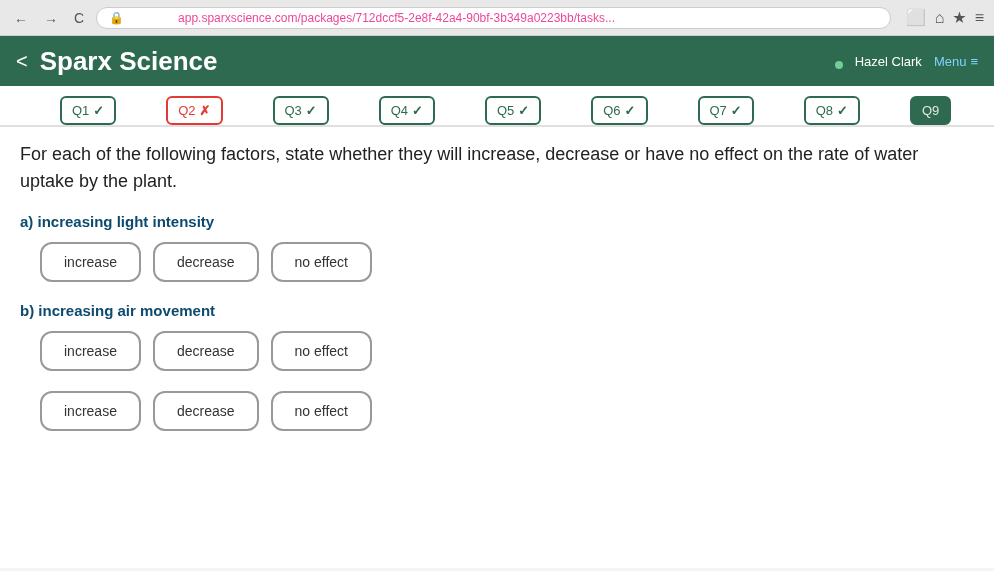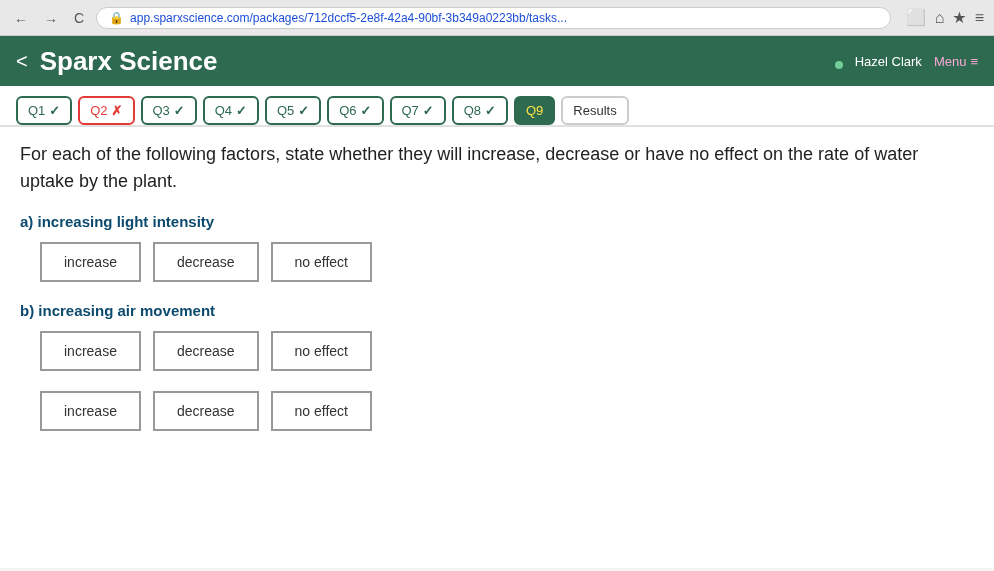--- a/index.html
+++ b/index.html
@@ -28,21 +28,21 @@
       background: white;
       border: 1px solid #ccc;
       border-radius: 12px;
       padding: 3px 12px;
       font-size: 12px;
       color: #333;
       display: flex;
       align-items: center;
       gap: 6px;
     }
-    .url-text { font-size: 12px; color: #1d4ed8; }
+    .url-text { font-size: 12px; color: #ec4899; margin-left: 48px; }
     .browser-icons { display: flex; gap: 8px; align-items: center; margin-left: 8px; }
     .browser-icon { font-size: 16px; color: #555; cursor: pointer; }
 
     
     .app-header {
       background: #2d6a4f;
       height: 50px;
       display: flex;
       align-items: center;
       padding: 0 16px;
@@ -62,21 +62,21 @@
       color: white;
       flex: 1;
     }
     .header-right {
       display: flex;
       align-items: flex-end;
       gap: 12px;
     }
     .dot-icon { width: 8px; height: 8px; background: #6fcf97; border-radius: 50%; }
     .user-name { font-size: 13px; color: white; }
-    .menu-btn { font-size: 13px; color: #f9a8d4; cursor: pointer; background: none; border: none; display: flex; align-items: center; gap: 4px; }
+    .menu-btn { font-size: 13px; color: #7dd3fc; cursor: pointer; background: none; border: none; display: flex; align-items: center; gap: 4px; }
 
     
     .tab-bar {
       background: white;
       padding: 10px 16px 0 16px;
       display: flex;
       align-items: center;
       gap: 6px;
       border-bottom: 2px solid #e0e0e0;
     }
@@ -84,24 +84,25 @@
       display: flex;
       align-items: center;
       gap: 4px;
       padding: 5px 10px;
       border: 2px solid #ccc;
       border-radius: 6px;
       font-size: 13px;
       cursor: pointer;
       background: white;
       color: #333;
+      margin-left: 44px;
     }
     .tab.correct { border-color: #2d6a4f; color: #2d6a4f; }
     .tab.wrong { border-color: #e53935; color: #e53935; }
-    .tab.active { background: #2d6a4f; color: #fde047; border-color: #2d6a4f; }
+    .tab.active { background: #2d6a4f; color: #e5e5e5; border-color: #2d6a4f; }
     .tab.results { background: white; border-color: #ccc; color: #333; }
     .check-icon { color: #2d6a4f; font-weight: bold; }
     .cross-icon { color: #e53935; font-weight: bold; }
     .tab.correct .check-icon { color: #2d6a4f; }
 
     
     .main-content {
       background: white;
       padding: 14px 20px;
       height: calc(571px - 36px - 50px - 44px);
@@ -122,21 +123,21 @@
       color: #0c4a6e;
       margin-bottom: 12px;
     }
     .options-row {
       display: flex;
       gap: 12px;
       margin-left: 20px;
     }
     .option-btn {
       border: 2px solid #999;
-      border-radius: 0;
+      border-radius: 12px;
       padding: 10px 22px;
       font-size: 14px;
       color: #333;
       background: white;
       cursor: pointer;
       min-width: 90px;
       text-align: center;
     }
   </style>
 </head>

